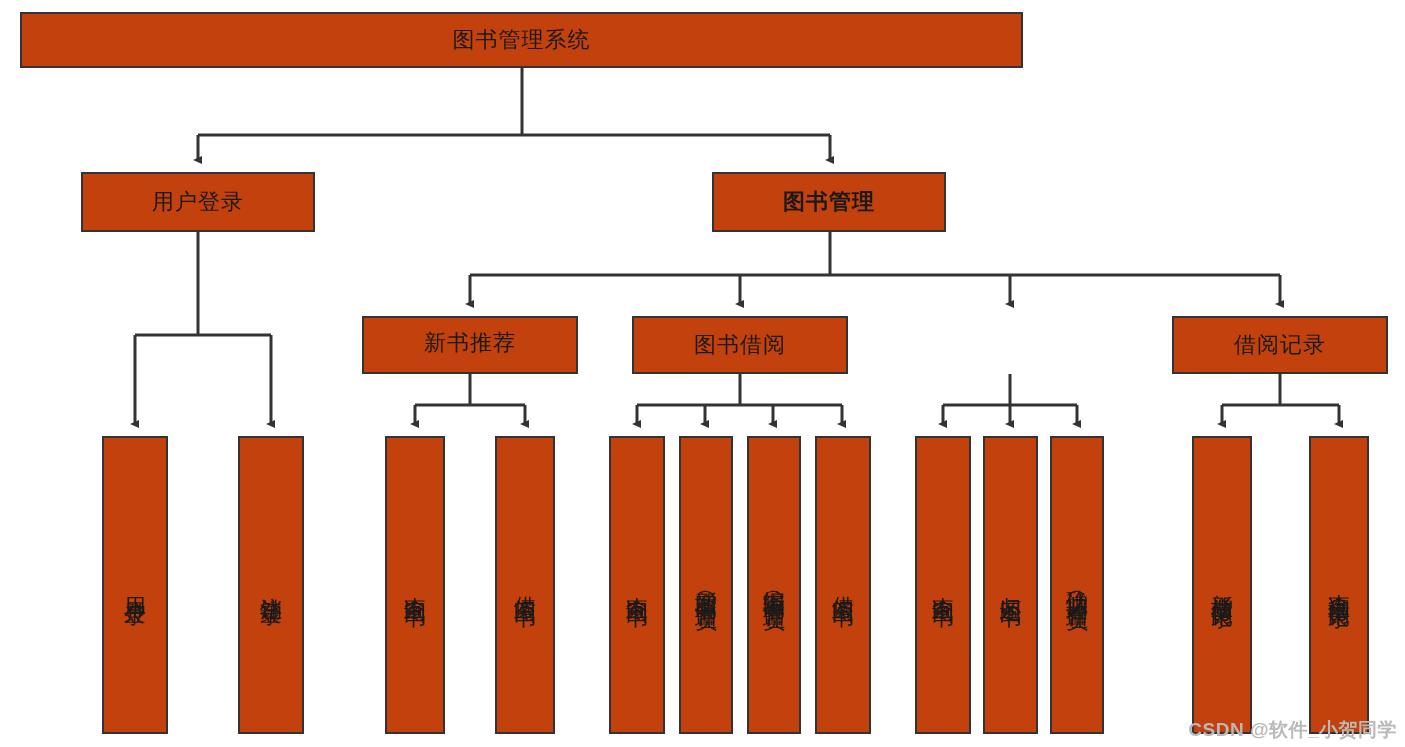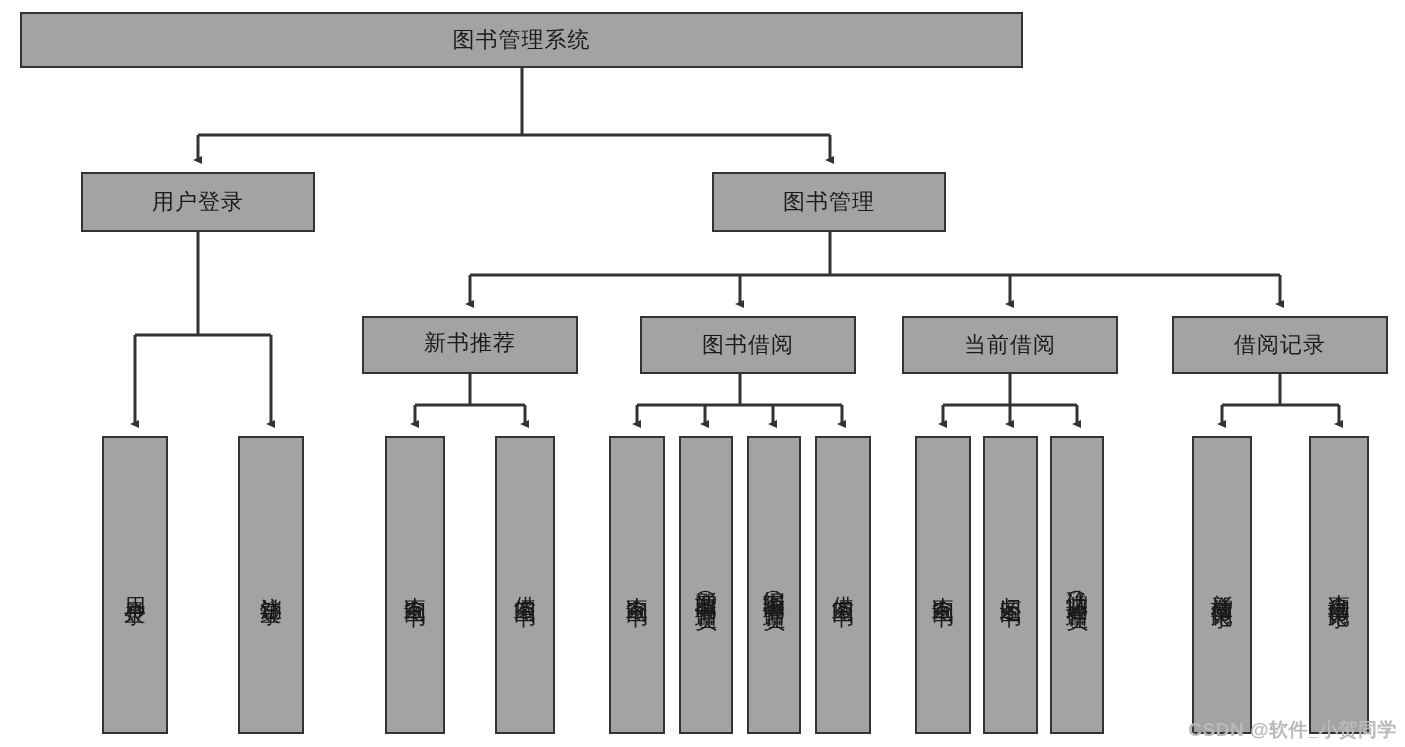--- a/index.html
+++ b/index.html
@@ -22,21 +22,21 @@
     position: absolute;
     left: 0;
     top: 0;
     width: 1405px;
     height: 747px;
   }
   .node {
     position: absolute;
     box-sizing: border-box;
     border: 2.5px solid #333333;
-    background: #a3a3a3;
+    background: #c2410c;
     color: #111111;
     display: flex;
     align-items: center;
     justify-content: center;
     z-index: 2;
   }
   .node-label {
     font-size: 22px;
     line-height: 1.18;
     color: #1a1a1a;
@@ -121,32 +121,29 @@
     </g>
   </svg>
 
   <div class="node" style="left:20px; top:12px; width:1003px; height:56px;">
     <span class="node-label">图书管理系统</span>
   </div>
 
   <div class="node" style="left:81px; top:172px; width:234px; height:60px;">
     <span class="node-label">用户登录</span>
   </div>
-  <div class="node" style="left:712px; top:172px; width:234px; height:60px;">
+  <div class="node" style="left:712px; top:172px; width:234px; height:60px;font-weight:bold;">
     <span class="node-label">图书管理</span>
   </div>
 
   <div class="node" style="left:362px; top:316px; width:216px; height:58px;font-family:Liberation Mono, monospace;">
     <span class="node-label">新书推荐</span>
   </div>
-  <div class="node" style="left:632px; top:316px; width:216px; height:58px;margin-left:8px;">
+  <div class="node" style="left:632px; top:316px; width:216px; height:58px;">
     <span class="node-label">图书借阅</span>
-  </div>
-  <div class="node" style="left:902px; top:316px; width:216px; height:58px;">
-    <span class="node-label">当前借阅</span>
   </div>
   <div class="node" style="left:1172px; top:316px; width:216px; height:58px;justify-content:center;">
     <span class="node-label">借阅记录</span>
   </div>
 
   <div class="node vertical" style="left:102px; top:436px; width:66px; height:298px;">
     <span class="node-label">用户登录</span>
   </div>
   <div class="node vertical" style="left:238px; top:436px; width:66px; height:298px;">
     <span class="node-label">注销登录</span>

